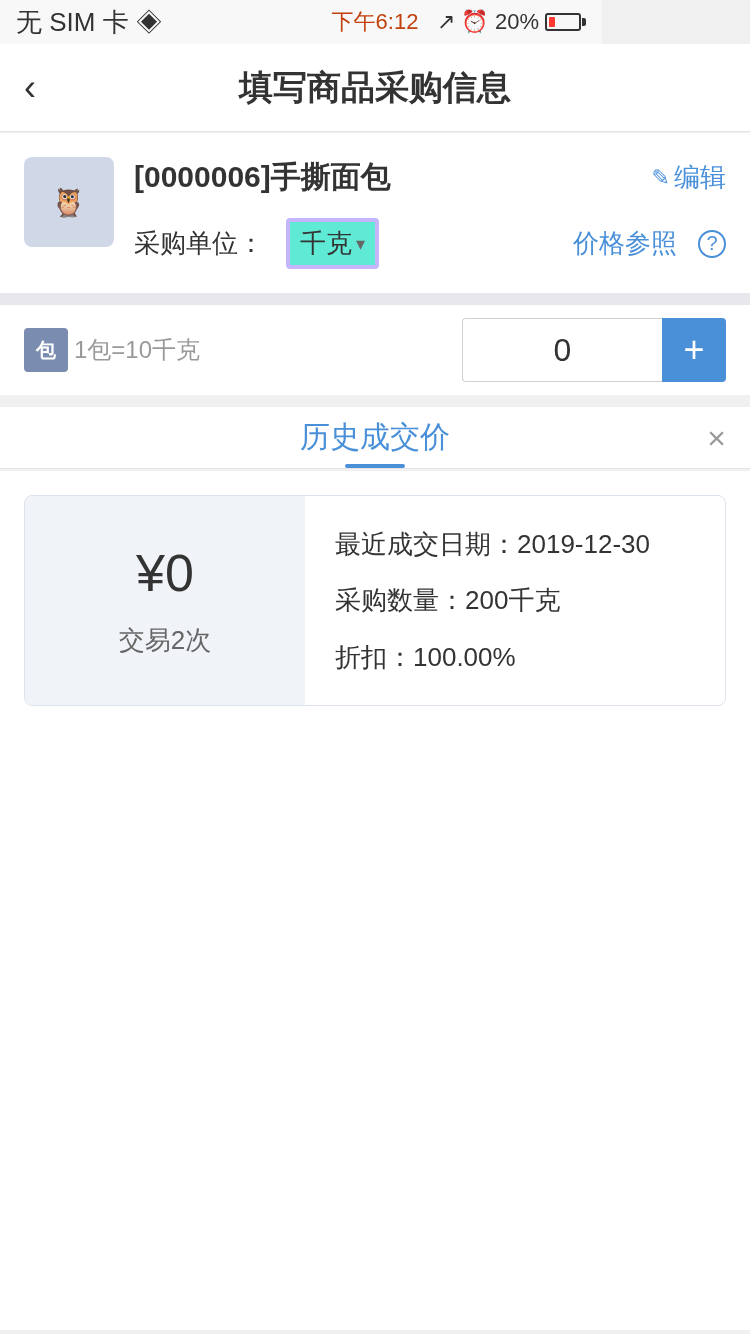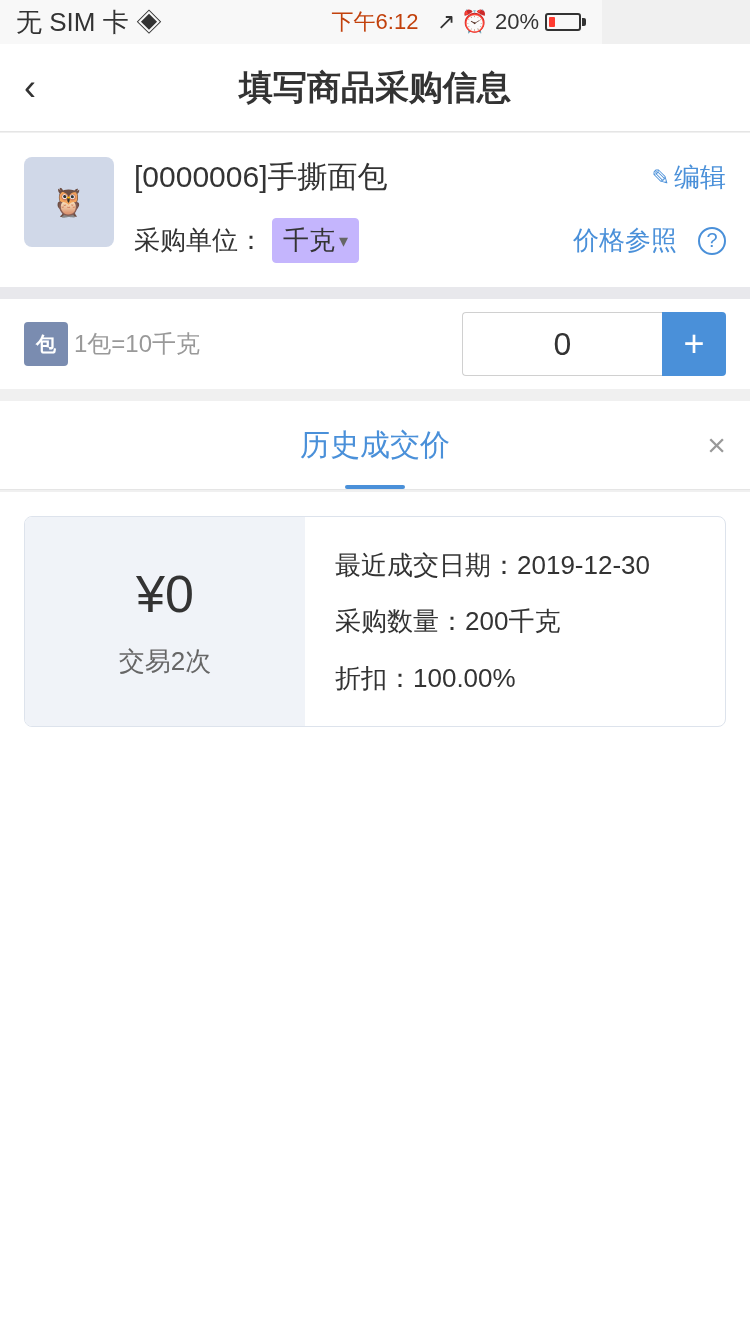--- a/index.html
+++ b/index.html
@@ -122,21 +122,21 @@
     }
     .product-header {
       display: flex;
       justify-content: space-between;
       align-items: center;
       margin-bottom: 20px;
     }
     .product-name {
       font-size: 30px;
       color: #333;
-      font-weight: 400;
+      font-weight: 700;
     }
     .edit-btn {
       font-size: 26px;
       color: #4a90d9;
       display: flex;
       align-items: center;
       gap: 4px;
       cursor: pointer;
     }
     .edit-icon {
@@ -146,30 +146,31 @@
       display: flex;
       align-items: center;
       justify-content: space-between;
     }
     .unit-label {
       font-size: 26px;
       color: #333;
       margin-right: 8px;
     }
     .unit-select {
-      border: 1px solid #c4b5fd;
+      border: 4px solid #c4b5fd;
       border-radius: 4px;
       padding: 4px 10px;
       font-size: 26px;
       color: #333;
-      background: #c4b5fd;
+      background: #5eead4;
       display: inline-flex;
       align-items: center;
       gap: 4px;
       cursor: pointer;
+      margin-left: 14px;
     }
     .unit-dropdown-icon {
       font-size: 18px;
       color: #666;
     }
     .price-ref {
       font-size: 26px;
       color: #4a90d9;
       display: flex;
       align-items: center;
@@ -265,21 +266,21 @@
       background: #fff;
       margin-top: 12px;
       display: flex;
       align-items: center;
       border-bottom: 1px solid #e5e5e5;
       padding: 0 24px;
       position: relative;
     }
     .tab-item {
       flex: 1;
-      height: 88px;
+      height: 61px;
       display: flex;
       flex-direction: column;
       align-items: center;
       justify-content: center;
       font-size: 30px;
       color: #666;
       cursor: pointer;
       position: relative;
     }
     .tab-item.active {

